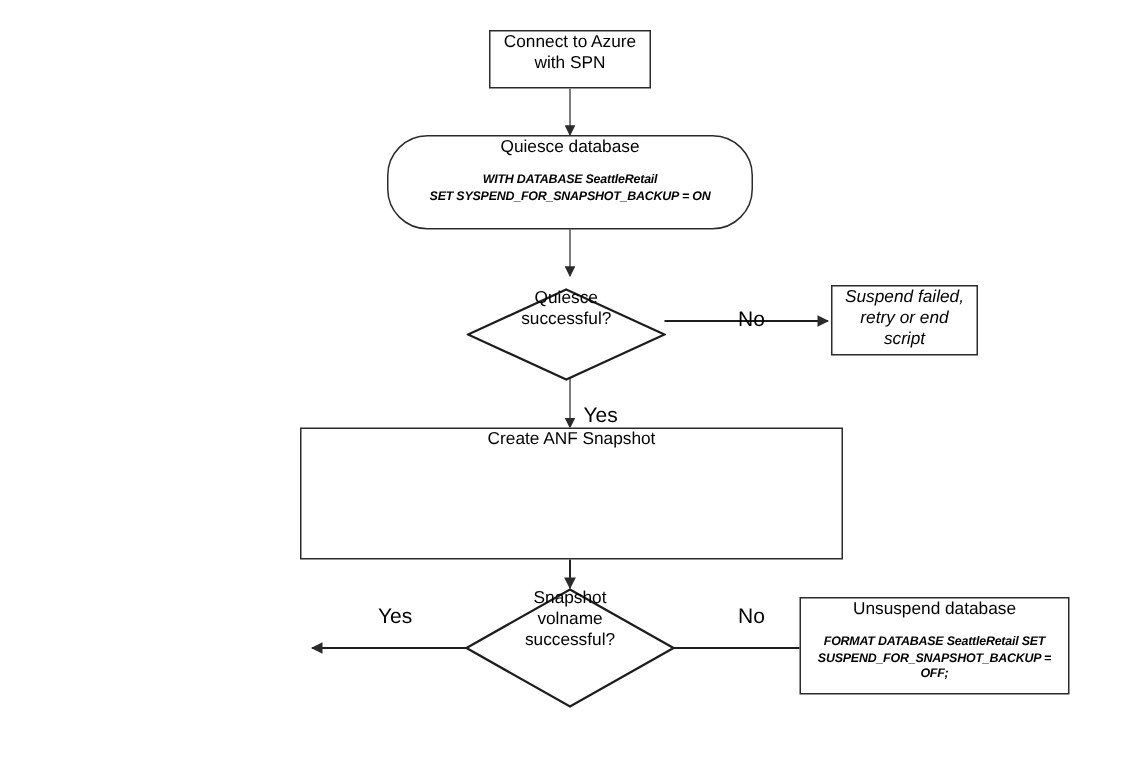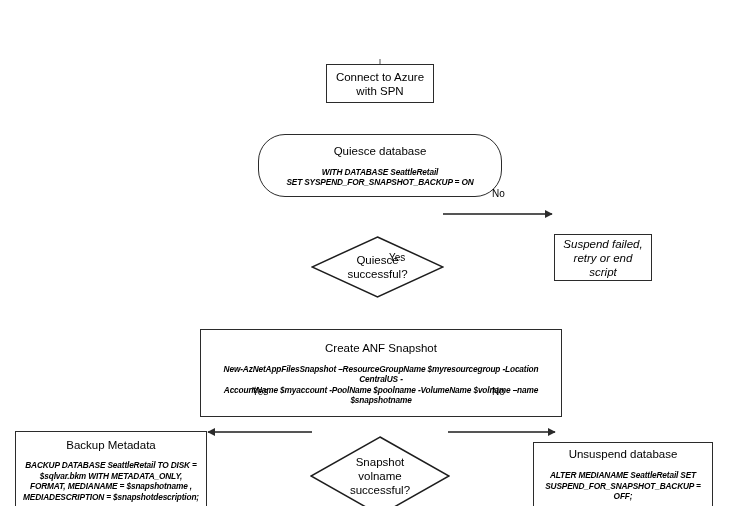--- a/index.html
+++ b/index.html
@@ -21,24 +21,22 @@
     top: 0;
     width: 750px;
     height: 506px;
   }
   .node {
     position: absolute;
     box-sizing: border-box;
     display: flex;
     flex-direction: column;
     align-items: center;
-    justify-content: center;
     text-align: center;
     color: #000000;
-    margin-top: 44px;
   }
   .proc {
     border: 1.6px solid #2b2b2b;
     background: #ffffff;
   }
   .node-title {
     font-size: 11.5px;
     line-height: 14px;
     color: #000000;
     white-space: pre-line;
@@ -68,23 +66,24 @@
   }
   .decision .dlabel {
     position: relative;
     z-index: 2;
     font-size: 11.5px;
     line-height: 14px;
     white-space: pre-line;
   }
   .edge-label {
     position: absolute;
-    font-size: 10px;
+    font-size: 14px;
     color: #000000;
     white-space: nowrap;
+    margin-top: 16px;
   }
 </style>
 </head>
 <body>
 
 <div id="canvas">
 
   <svg id="edges" viewBox="0 0 750 506" xmlns="http://www.w3.org/2000/svg">
     <defs>
       <marker id="arrow" viewBox="0 0 10 10" refX="9" refY="5" markerWidth="6" markerHeight="6" orient="auto-start-reverse">
@@ -128,45 +127,35 @@
   <div class="edge-label" style="left:389px; top:252px;">Yes</div>
 
   <div class="node proc" style="left:554px; top:190px; width:98px; height:47px;font-style:italic;">
     <div class="node-title">Suspend failed,
 retry or end
 script</div>
   </div>
 
   <div class="node proc" style="left:200px; top:285px; width:362px; height:88px;">
     <div class="node-title">Create ANF Snapshot</div>
-    <div class="node-code">New-AzNetAppFilesSnapshot –ResourceGroupName $myresourcegroup -Location CentralUS -
-AccountName $myaccount -PoolName $poolname -VolumeName $volname –name
-$snapshotname</div>
   </div>
 
   <div class="node decision" style="left:310px; top:392px; width:140px; height:80px;">
     <svg class="dia" width="140" height="80" viewBox="0 0 140 80" xmlns="http://www.w3.org/2000/svg">
       <polygon points="70,1 139,40 70,79 1,40" fill="#ffffff" stroke="#1d1d1d" stroke-width="1.5"></polygon>
     </svg>
     <div class="dlabel">Snapshot
 volname
 successful?</div>
   </div>
 
   <div class="edge-label" style="left:252px; top:386px;">Yes</div>
 
   <div class="edge-label" style="left:492px; top:386px;">No</div>
 
-  <div class="node proc" style="left:15px; top:387px; width:192px; height:78px;">
-    <div class="node-title">Backup Metadata</div>
-    <div class="node-code tight">BACKUP DATABASE  SeattleRetail TO DISK =
-$sqlvar.bkm  WITH METADATA_ONLY,
-FORMAT, MEDIANAME = $snapshotname ,
-MEDIADESCRIPTION = $snapshotdescription;</div>
-  </div>
 
   <div class="node proc" style="left:533px; top:398px; width:180px; height:65px;">
     <div class="node-title">Unsuspend database</div>
-    <div class="node-code">ALTER MEDIANAME  SeattleRetail SET
+    <div class="node-code">FORMAT DATABASE  SeattleRetail SET
 SUSPEND_FOR_SNAPSHOT_BACKUP = OFF;</div>
   </div>
 
 </div>
 
 </body></html>

